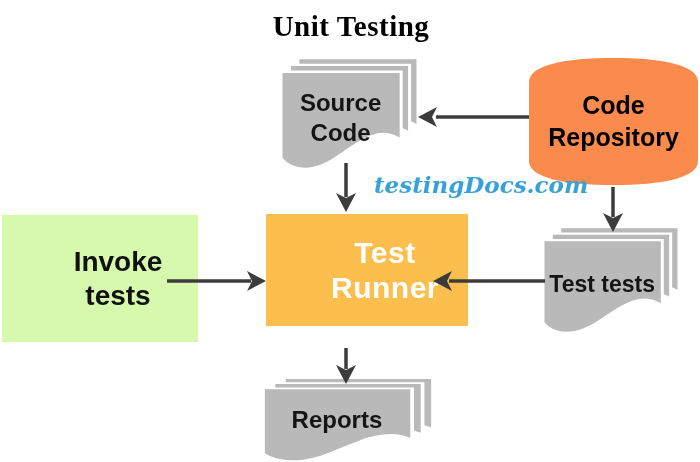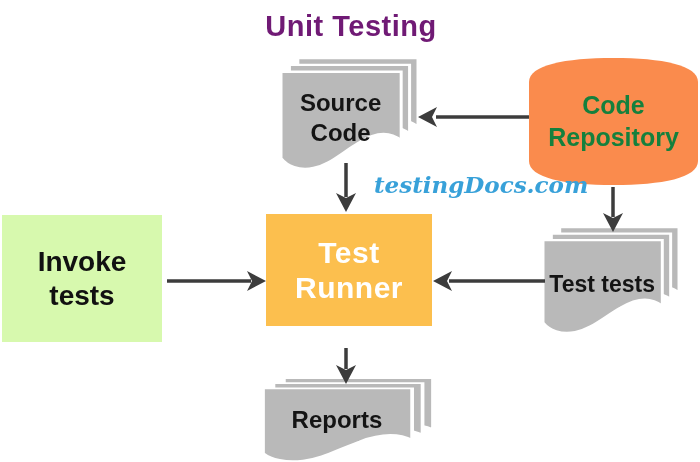--- a/index.html
+++ b/index.html
@@ -4,41 +4,42 @@
 <style>
   html,body{margin:0;padding:0;background:#ffffff;}
   body{font-family:"Liberation Sans", sans-serif;}
   #canvas{
     position:relative;width:700px;height:462px;background:#ffffff;
     overflow:hidden;
   }
   .node{position:absolute;}
   .diagram-title{
     position:absolute;left:241px;top:10px;width:220px;height:36px;
-    text-align:center;font-size:29px;font-weight:bold;color:#701a75;
+    text-align:center;font-size:29px;font-weight:bold;color:#000000;
     letter-spacing:0.5px;
+    font-family:Liberation Serif, serif;
   }
   .watermark{
     position:absolute;left:374px;top:171px;width:165px;height:32px;
     font-family:"DejaVu Serif", serif;font-style:italic;font-weight:bold;
     font-size:23px;color:#38a1d9;text-align:center;white-space:nowrap;
   }
   
   .rect-node{display:flex;align-items:center;justify-content:center;
-    text-align:center;font-weight:bold;line-height:1.18;}
+    text-align:center;font-weight:bold;line-height:1.18;padding-left:36px;}
   .invoke{left:2px;top:215px;width:160px;height:127px;background:#d7f9ae;
     color:#111111;font-size:28px;}
   .runner{left:266px;top:214px;width:166px;height:112px;background:#fcbf4e;
     color:#ffffff;font-size:30px;letter-spacing:0.5px;}
   
   .repo{left:529px;top:55px;width:169px;height:133px;}
   .repo svg{position:absolute;left:0;top:0;width:100%;height:100%;}
   .repo .cyl-label{
     position:absolute;inset:0;display:flex;align-items:center;justify-content:center;
-    text-align:center;color:#15803d;font-weight:bold;font-size:25px;line-height:1.25;
+    text-align:center;color:#000000;font-weight:bold;font-size:25px;line-height:1.25;
     padding:0 8px;box-sizing:border-box;
   }
   
   .doc-node svg.doc-stack{position:absolute;left:0;top:0;width:100%;height:100%;}
   .doc{fill:#b9b9b9;stroke:#ffffff;stroke-width:2.5;}
   .doc-label{
     position:absolute;left:0;right:13%;top:13%;bottom:6%;
     display:flex;align-items:center;justify-content:center;text-align:center;
     font-weight:bold;color:#141414;line-height:1.25;
   }

